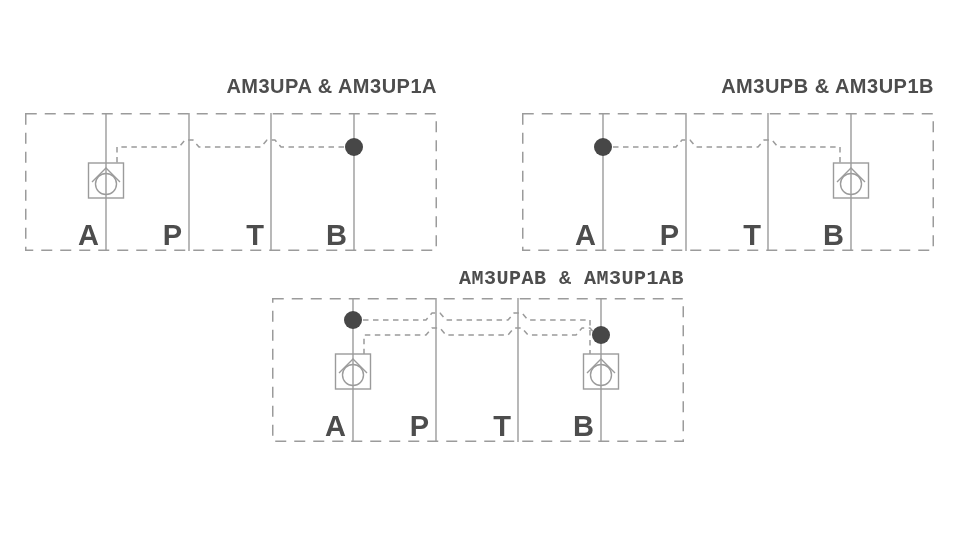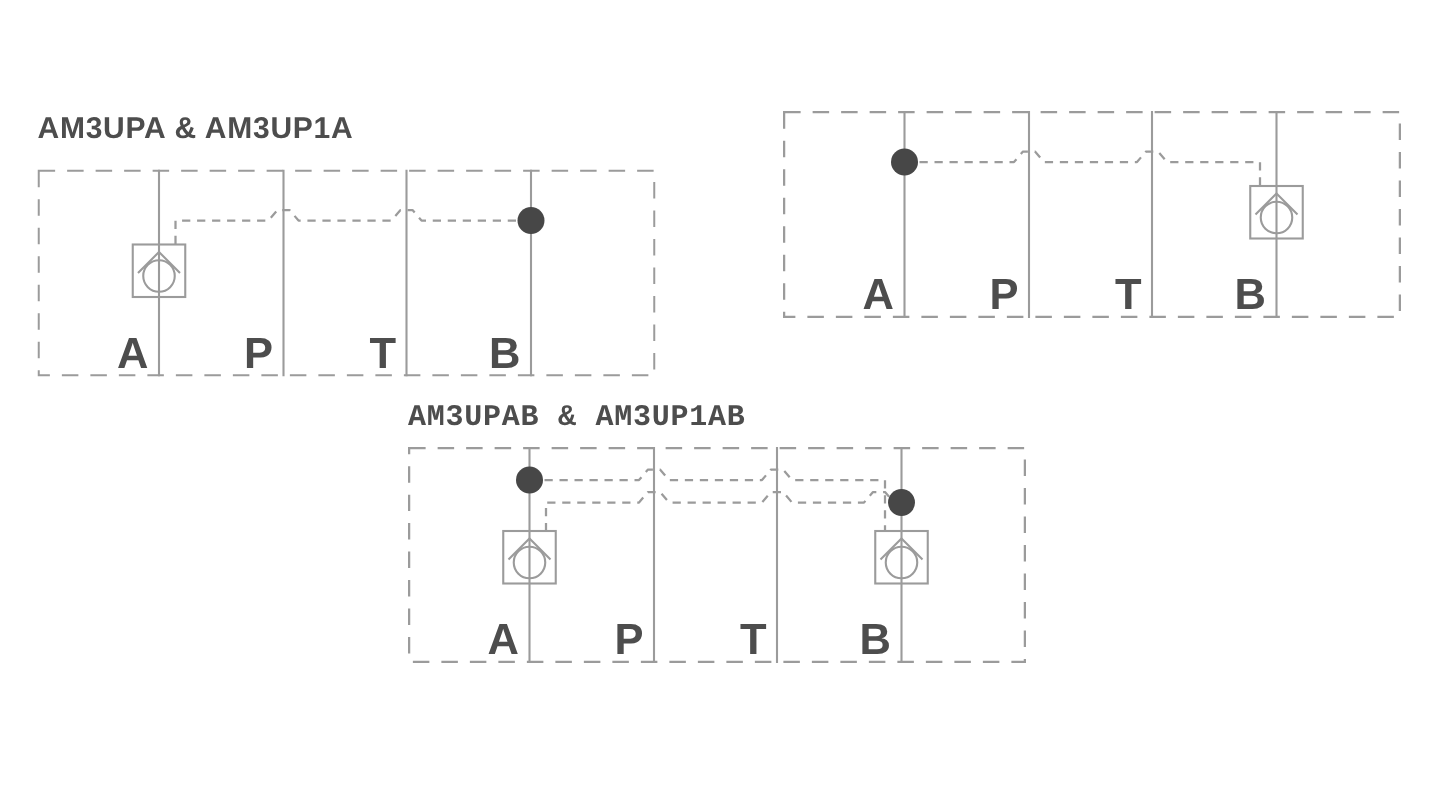--- a/index.html
+++ b/index.html
@@ -21,21 +21,21 @@
     width: 412px;
   }
   #fig-0 { left: 25px;  top: 74px;  }
   #fig-1 { left: 522px; top: 74px;  }
   #fig-2 { left: 272px; top: 266px; }
   .diagram-title {
     display: block;
     width: 100%;
     height: 25px;
     line-height: 25px;
-    text-align: left;
+    text-align: right;
     font-size: 20px;
     font-weight: bold;
     letter-spacing: 0.5px;
     color: #4d4d4d;
   }
   #fig-0 .diagram-title, #fig-1 .diagram-title { margin-bottom: 14px; }
   #fig-2 .diagram-title { margin-bottom: 7px; font-family: Liberation Mono, monospace; }
   svg.schematic { display: block; }
   svg text.port-letter {
     font-family: "Liberation Sans", sans-serif;
@@ -65,20 +65,21 @@
         <g>
           <rect x="63.5" y="50" width="35" height="35" fill="none" stroke="#9b9b9b" stroke-width="1.4"></rect>
           <path d="M 67 69 L 81 55 L 95 69" fill="none" stroke="#9b9b9b" stroke-width="1.4"></path>
           <circle cx="81" cy="71" r="10.5" fill="none" stroke="#9b9b9b" stroke-width="1.4"></circle>
         </g>
         <circle cx="329" cy="34" r="9" fill="#474747"></circle>
       </svg>
   </figure>
 
   <figure class="diagram" id="fig-1">
+    <figcaption class="diagram-title">AM3UPB &amp; AM3UP1B</figcaption>
     <svg class="schematic" width="412" height="138" viewBox="0 0 412 138">
         <rect x="0.75" y="0.75" width="410.5" height="136.5" fill="none" stroke="#9b9b9b" stroke-width="1.5" stroke-dasharray="11 8"></rect>
         <line x1="81" y1="0" x2="81" y2="138" stroke="#9b9b9b" stroke-width="1.4"></line>
         <text x="74" y="132" text-anchor="end" class="port-letter">A</text>
         <line x1="164" y1="0" x2="164" y2="138" stroke="#9b9b9b" stroke-width="1.4"></line>
         <text x="157" y="132" text-anchor="end" class="port-letter">P</text>
         <line x1="246" y1="0" x2="246" y2="138" stroke="#9b9b9b" stroke-width="1.4"></line>
         <text x="239" y="132" text-anchor="end" class="port-letter">T</text>
         <line x1="329" y1="0" x2="329" y2="138" stroke="#9b9b9b" stroke-width="1.4"></line>
         <text x="322" y="132" text-anchor="end" class="port-letter">B</text>

